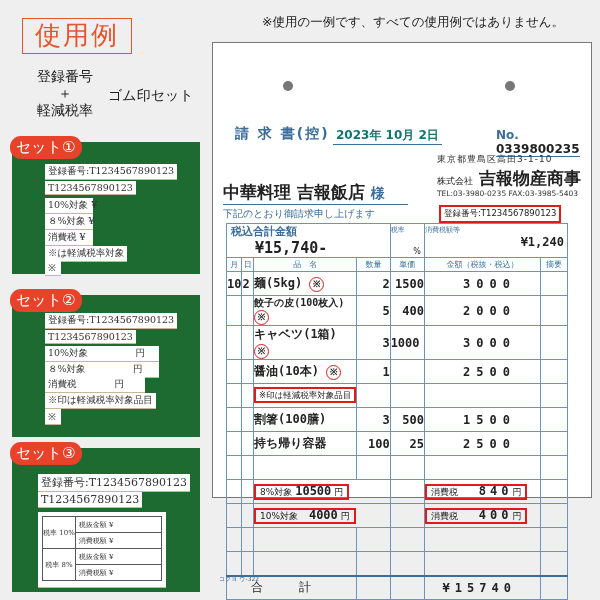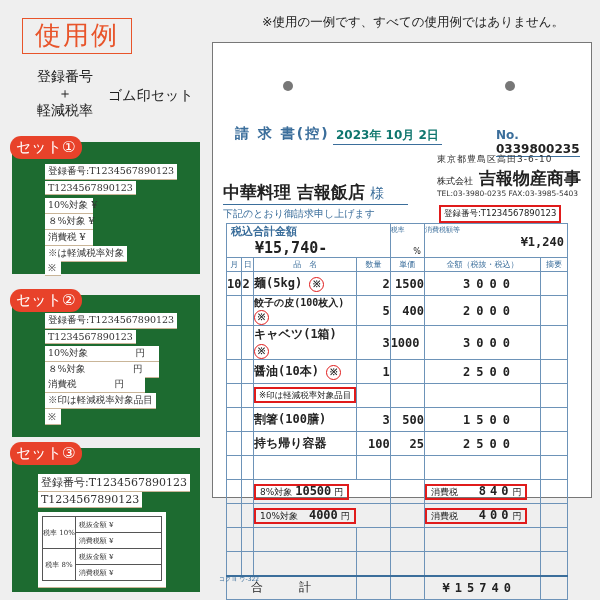--- a/index.html
+++ b/index.html
@@ -14,21 +14,21 @@
 .invoice{position:absolute;left:212px;top:42px;width:380px;height:456px;background:#fff;border:1px solid #777}
 .hole{position:absolute;width:10px;height:10px;border-radius:50%;background:#777;top:38px}
 .blue{color:#3b6e9b}
 .inv-title{position:absolute;left:22px;top:82px;font-size:14px;font-weight:bold;letter-spacing:2px}
 .date{position:absolute;left:120px;top:84px;font-size:12px;font-weight:bold;border-bottom:1px solid #3b6e9b;padding:0 3px;color:#0f766e}
 .no{position:absolute;left:283px;top:85px;font-size:12px;font-weight:bold}
 .addr{position:absolute;left:224px;top:110px;font-size:9px;letter-spacing:1px;color:#333}
 .company{position:absolute;left:224px;top:124px;font-size:17px;font-weight:bold;color:#222}
 .company small{font-size:9px;font-weight:normal}
 .tel{position:absolute;left:224px;top:146px;font-size:7.5px;color:#333}
-.customer{position:absolute;left:10px;top:138px;font-size:17px;font-weight:normal;border-bottom:1px solid #3b6e9b;width:185px}
+.customer{position:absolute;left:10px;top:138px;font-size:17px;font-weight:bold;border-bottom:1px solid #3b6e9b;width:185px}
 .customer span{color:#3b6e9b;font-size:14px}
 .greeting{position:absolute;left:10px;top:164px;font-size:10px}
 .redbox{border:2px solid #e01b1b}
 .regno{position:absolute;left:226px;top:162px;font-size:8.5px;padding:1px 3px;color:#222}
 table.grid{position:absolute;left:13px;top:180px;width:342px;border-collapse:collapse;font-size:9px}
 .grid td{border:1px solid #6d93b8;height:24px;color:#222;position:relative}
 .hdr td{height:14px;font-size:8px;color:#3b6e9b;text-align:center}
 .total-row td{height:18px}
 .hw{font-size:12px;font-weight:bold;font-family:"DejaVu Sans Mono",monospace}
 .circle{display:inline-block;border:1.5px solid #e01b1b;border-radius:50%;width:15px;height:15px;text-align:center;line-height:12px;font-size:9px}
@@ -95,21 +95,21 @@
 </div>
 
 <div class="invoice">
   <div class="hole" style="left:70px"></div>
   <div class="hole" style="left:292px"></div>
 
   <div class="inv-title blue">請 求 書(控)</div>
   <div class="date">2023年 10月 2日</div>
   <div class="no"><span class="blue">No.</span> <span style="border-bottom:1px solid #3b6e9b">0339800235</span></div>
 
-  <div class="addr">東京都豊島区高田3-6-10</div>
+  <div class="addr">東京都豊島区高田3-1-10</div>
   <div class="company"><small>株式会社</small> <span>吉報物産商事</span></div>
   <div class="tel">TEL:03-3980-0235 FAX:03-3985-5403</div>
   <div class="customer"><b>中華料理 吉報飯店</b> <span>様</span></div>
   <div class="greeting blue">下記のとおり御請求申し上げます</div>
   <div class="regno redbox">登録番号:T1234567890123</div>
 
   <table class="grid">
     <tbody>
         <tr class="total-row">
       <td colspan="4" style="height:26px;padding-left:4px"><span class="blue" style="font-size:11px;font-weight:bold">税込合計金額</span> <span class="hw" style="font-size:15px;margin-left:24px">¥15,740-</span></td>

